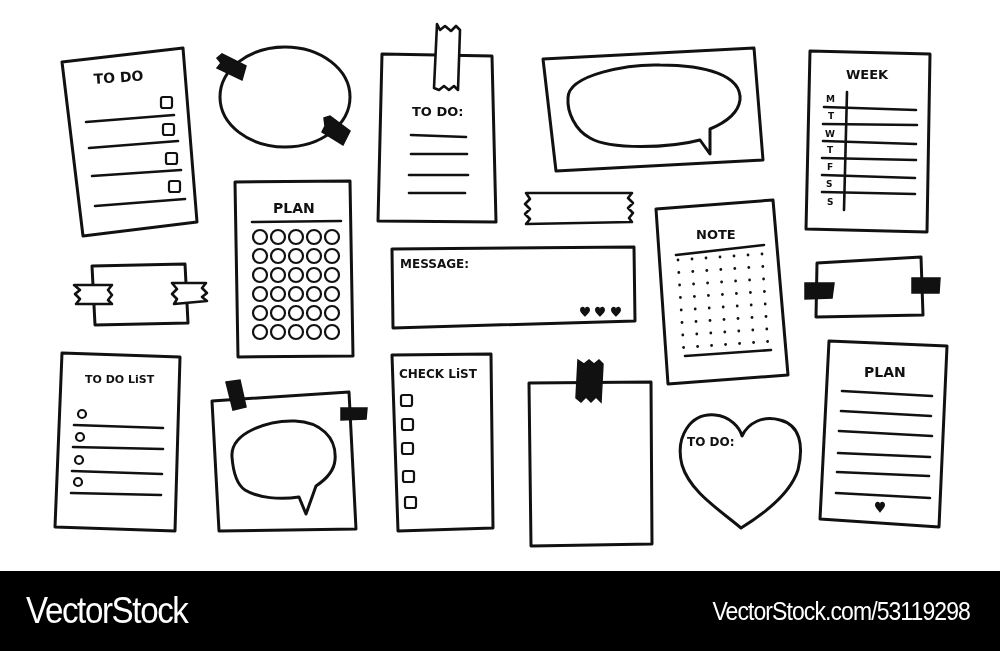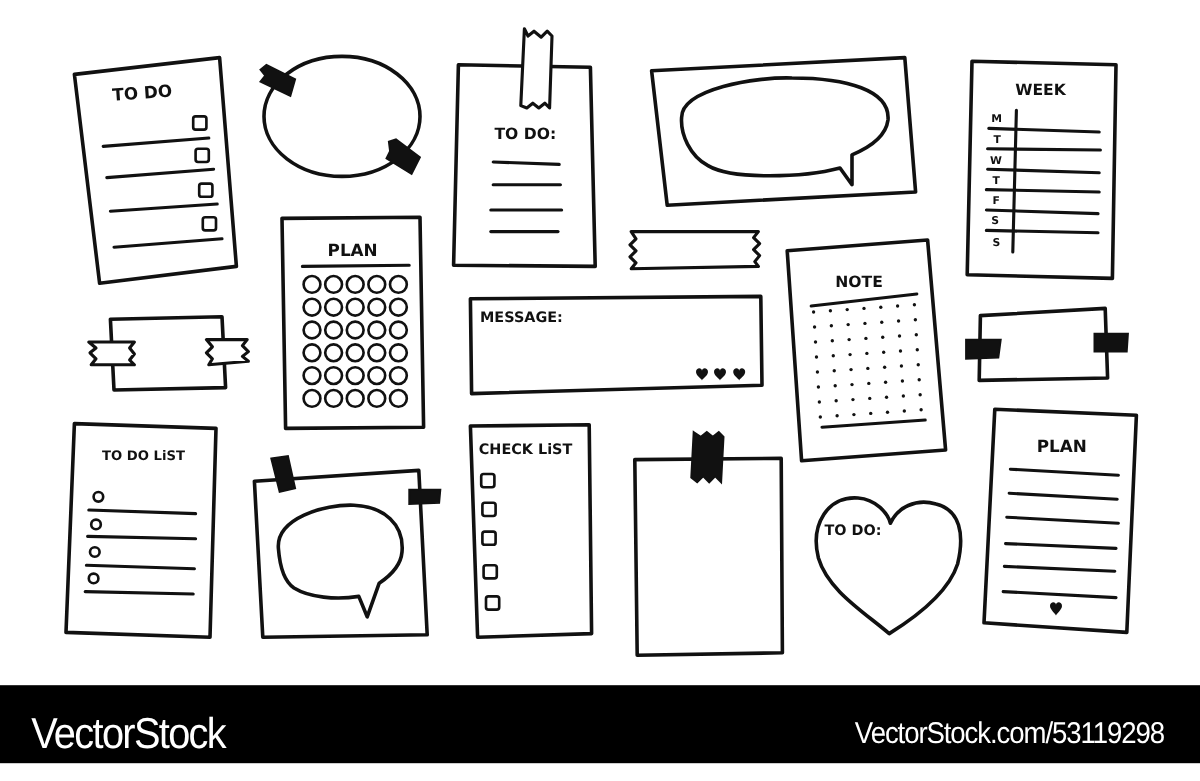--- a/index.html
+++ b/index.html
@@ -6,21 +6,21 @@
   body { width:1000px; height:651px; position:relative; overflow:hidden; font-family:"DejaVu Sans", sans-serif; }
   #canvas { position:absolute; left:0; top:0; width:1000px; height:571px; background:#ffffff; }
   #canvas svg { position:absolute; left:0; top:0; }
   .stroke { fill:#fff; stroke:#111; stroke-width:3; stroke-linejoin:round; stroke-linecap:round; }
   .line { fill:none; stroke:#111; stroke-width:2.6; stroke-linecap:round; }
   .thin { fill:none; stroke:#111; stroke-width:2.2; stroke-linecap:round; stroke-linejoin:round; }
   .tape-dark { fill:#111; stroke:#111; stroke-width:1.5; }
   .tape-light { fill:#fff; stroke:#111; stroke-width:2.6; stroke-linejoin:round; }
   .dot { fill:#111; }
   .lbl { font-family:"DejaVu Sans", sans-serif; font-weight:bold; fill:#111; }
-  #footer { position:absolute; left:0; top:571px; width:1000px; height:65px; background:#000;text-decoration:underline; }
+  #footer { position:absolute; left:0; top:571px; width:1000px; height:80px; background:#000;text-decoration:underline; }
   #footer .brand { position:absolute; left:26px; top:19px; color:#fff; font-family:"Liberation Sans", sans-serif; font-size:36px; letter-spacing:-1.5px; transform:scaleX(0.92); transform-origin:left; }
   #footer .link { position:absolute; right:30px; top:26px; color:#fff; font-family:"Liberation Sans", sans-serif; font-size:25px; letter-spacing:-1px; transform:scaleX(0.92); transform-origin:right; }
 </style>
 </head>
 <body>
 
 <div id="canvas">
 <svg width="1000" height="571" viewBox="0 0 1000 571">
 
   <g>

